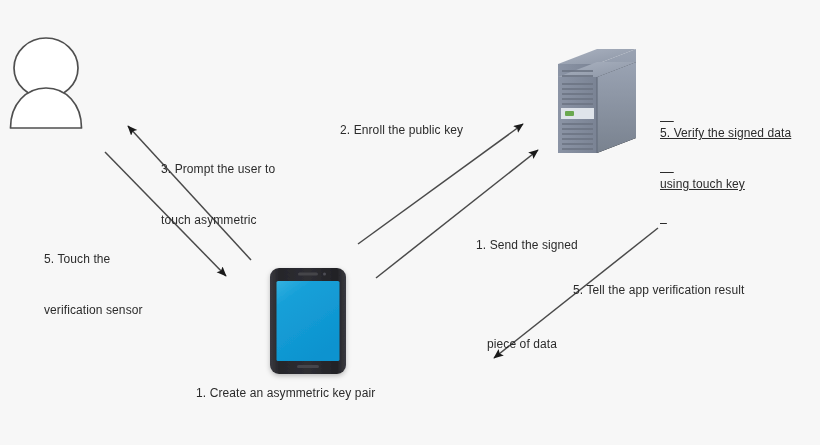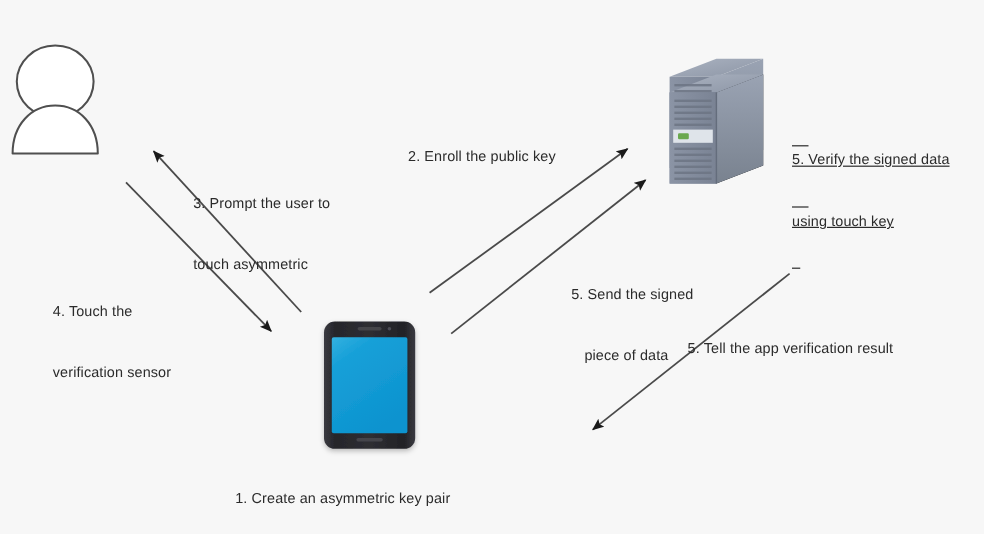--- a/index.html
+++ b/index.html
@@ -152,33 +152,33 @@
 
     <line x1="658" y1="228" x2="494" y2="358" stroke="#4a4a4a" stroke-width="1.5" marker-end="url(#arrowhead)"></line>
   </svg>
 
   <div class="label" style="left:161px; top:127px;">
     <div>3. Prompt the user to</div>
     <div>touch asymmetric</div>
   </div>
 
   <div class="label" style="left:44px; top:217px;">
-    <div>4. Touch the</div>
+    <div>5. Touch the</div>
     <div>verification sensor</div>
   </div>
 
   <div class="label" style="left:340px; top:122px;">2. Enroll the public key</div>
 
   <div class="label" style="left:476px; top:203px;">
-    <div>5. Send the signed</div>
-    <div style="padding-left:11px;">piece of data</div>
+    <div>1. Send the signed</div>
+    <div style="padding-left:11px;margin-top:48px;">piece of data</div>
   </div>
 
   <div class="label" style="left:660px; top:91px;text-decoration:underline;">
     <div>5. Verify the signed data</div>
     <div>using touch key</div>
   </div>
 
   <div class="label" style="left:573px; top:282px;">5. Tell the app verification result</div>
 
-  <div class="label" style="left:196px; top:407px;">1. Create an asymmetric key pair</div>
+  <div class="label" style="left:196px; top:385px;">1. Create an asymmetric key pair</div>
 
 </div>
 
 </body></html>

